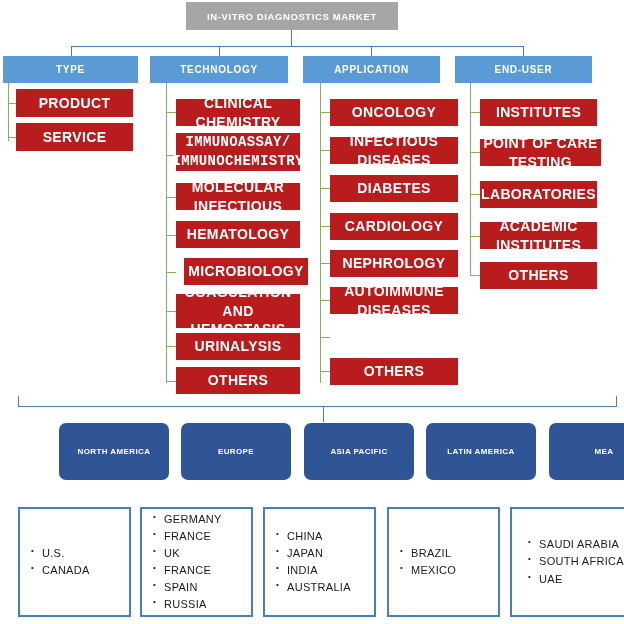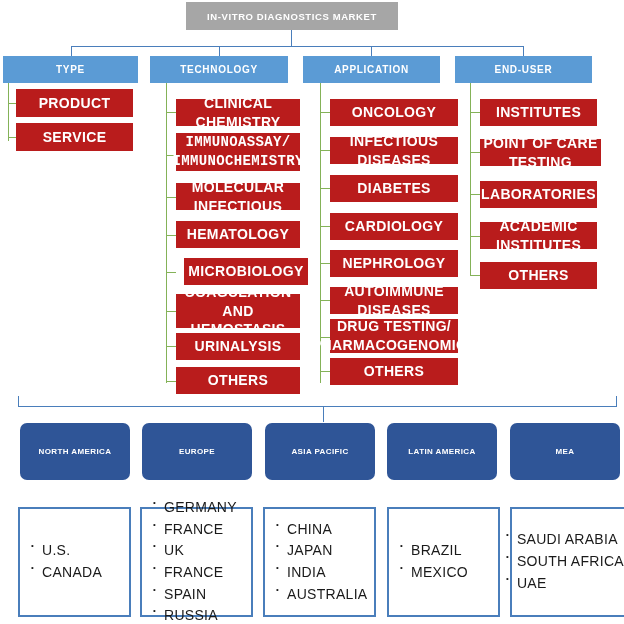--- a/index.html
+++ b/index.html
@@ -68,37 +68,38 @@
   
   .region {
     background: #2f5597;
     color: #ffffff;
     border-radius: 7px;
     font-size: 8px;
     font-weight: bold;
     letter-spacing: 0.4px;
     display: flex; align-items: center; justify-content: center;
     text-align: center;
+    margin-left: 39px;
   }
 
   
   .country-box {
     background: #ffffff;
     border: 2px solid #4a7ebb;
     display: flex;
     align-items: center;
     justify-content: flex-start;
   }
   .country-box ul {
     margin: 0;
     padding: 0 0 0 22px;
     list-style: none;
   }
   .country-box li {
-    font-size: 14px;
+    font-size: 11px;
     color: #1a1a1a;
     letter-spacing: 0.3px;
     line-height: 1.55;
     position: relative;
     white-space: nowrap;
   }
   .country-box li::before {
     content: "\2022";
     position: absolute;
     left: -11px;
@@ -160,21 +161,20 @@
   <div class="abs gline ghline" style="left:320px; top:300px; width:10px;"></div>
   <div class="abs gline ghline" style="left:320px; top:337px; width:10px;"></div>
   <div class="abs gline ghline" style="left:320px; top:371px; width:10px;"></div>
 
   <div class="abs leaf" style="left:330px; top:99px; width:128px; height:27px;">ONCOLOGY</div>
   <div class="abs leaf" style="left:330px; top:137px; width:128px; height:27px;">INFECTIOUS DISEASES</div>
   <div class="abs leaf" style="left:330px; top:175px; width:128px; height:27px;">DIABETES</div>
   <div class="abs leaf" style="left:330px; top:213px; width:128px; height:27px;">CARDIOLOGY</div>
   <div class="abs leaf" style="left:330px; top:250px; width:128px; height:27px;">NEPHROLOGY</div>
   <div class="abs leaf" style="left:330px; top:287px; width:128px; height:27px;">AUTOIMMUNE DISEASES</div>
-  <div class="abs leaf" style="left:330px; top:319px; width:128px; height:34px;">DRUG TESTING/ PHARMACOGENOMICS</div>
   <div class="abs leaf" style="left:330px; top:358px; width:128px; height:27px;">OTHERS</div>
 
   <div class="abs gline gvline" style="left:470px; top:83px; height:193px;"></div>
   <div class="abs gline ghline" style="left:470px; top:112px; width:10px;"></div>
   <div class="abs gline ghline" style="left:470px; top:152px; width:10px;"></div>
   <div class="abs gline ghline" style="left:470px; top:194px; width:10px;"></div>
   <div class="abs gline ghline" style="left:470px; top:236px; width:10px;"></div>
   <div class="abs gline ghline" style="left:470px; top:275px; width:10px;"></div>
 
   <div class="abs leaf" style="left:480px; top:99px; width:117px; height:27px;">INSTITUTES</div>

